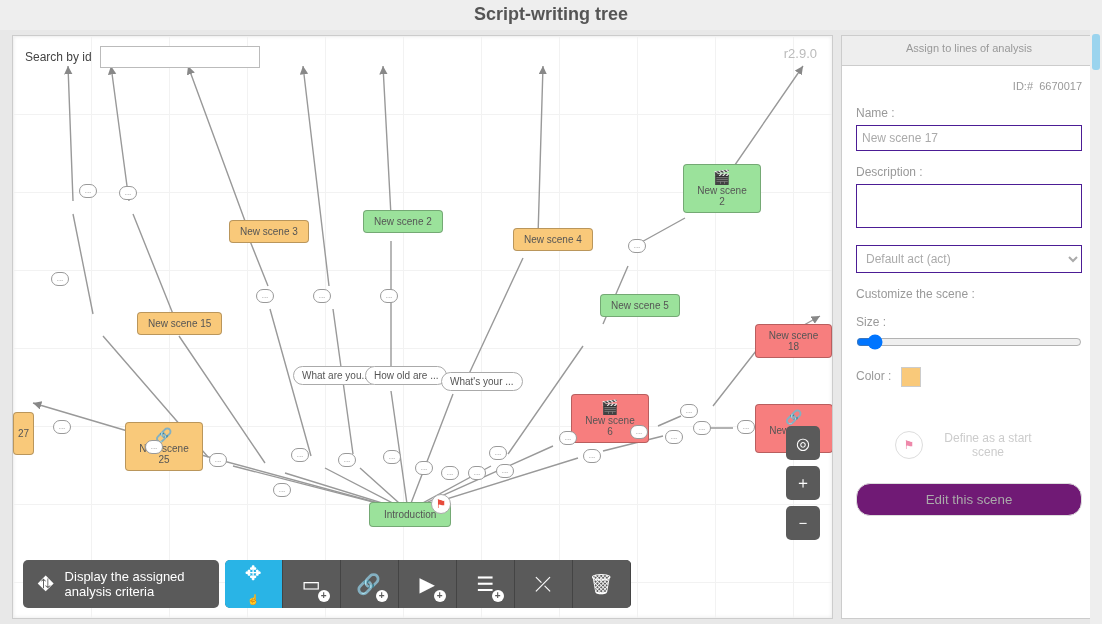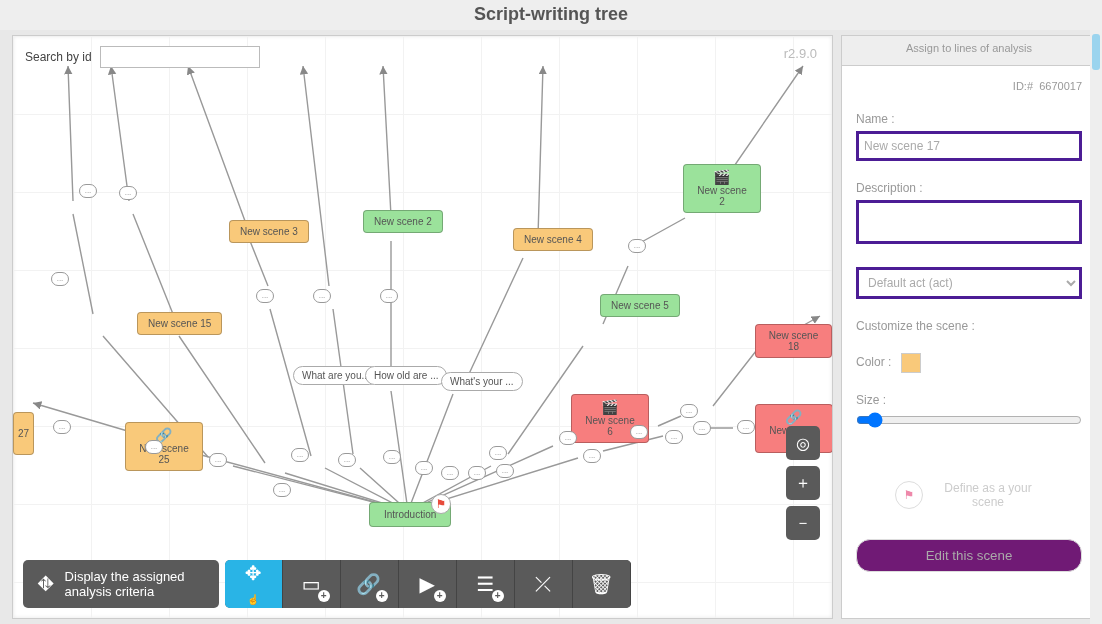--- a/index.html
+++ b/index.html
@@ -26,24 +26,24 @@
 .toolbar{position:absolute;left:10px;bottom:10px;display:flex;gap:6px}
 .btn-big{background:#5a5a5a;color:#fff;border:none;border-radius:5px;padding:10px 14px;display:flex;align-items:center;gap:10px;font-size:13px;cursor:pointer;height:48px}
 .tool-group{display:flex;background:#5a5a5a;border-radius:5px;overflow:hidden;height:48px}
 .tool-group button{width:58px;height:48px;background:#5a5a5a;border:none;border-right:1px solid #444;color:#fff;font-size:20px;cursor:pointer;position:relative}
 .tool-group button.active{background:#29b4e6}
 .mini-plus{position:absolute;bottom:6px;right:10px;width:12px;height:12px;border-radius:50%;background:#fff;color:#5a5a5a;font-size:10px;line-height:12px;font-weight:bold}
 .sidebar{width:256px;background:#f4f4f4;border:1px solid #ccc;display:flex;flex-direction:column}
 .tabs{display:flex;height:30px}
 .tab{flex:1;padding:6px 8px;font-size:11px;color:#999;border-bottom:1px solid #ccc;cursor:pointer;text-align:center;background:#eee}
 .tab.active{background:#fff;border:1px solid #ccc;border-bottom:none;color:#888;font-weight:bold;border-radius:3px 3px 0 0}
-.panel{padding:14px;flex:1;font-size:12px;color:#999;display:flex;flex-direction:column;gap:20px;background:#fff}
+.panel{padding:14px;flex:1;font-size:12px;color:#999;display:flex;flex-direction:column;gap:14px;background:#fff}
 .panel .id{text-align:right;font-size:11px}
 .panel label{display:block;margin-bottom:5px;color:#999}
-.panel input[type=text],.panel textarea,.panel select{width:100%;border:3px solid #4c1d95;padding:5px;font-size:12px;color:#aaa;background:#fff}
+.panel input[type=text],.panel textarea,.panel select{width:100%;border:1px solid #4c1d95;padding:5px;font-size:12px;color:#aaa;background:#fff}
 .panel textarea{height:44px;resize:none}
 .color-sw{display:inline-block;width:20px;height:20px;background:#f9c97a;border:1px solid #ccc;vertical-align:middle;margin-left:6px}
 .slider{width:100%}
 .define{display:flex;align-items:center;gap:10px;color:#ccc;margin-top:30px;justify-content:center}
 .define .flg{width:28px;height:28px;border-radius:50%;border:1px solid #ddd;display:flex;align-items:center;justify-content:center;color:#e8a}
 .edit-btn{border:1px solid #ddd;background:#701a75;border-radius:14px;padding:8px;color:#aaa;cursor:pointer;margin-top:10px}
 .scroll{position:absolute;right:0;top:30px;bottom:0;width:12px;background:#eee}
 .scroll .thumb{position:absolute;top:4px;left:2px;width:8px;height:36px;background:#9bd4ee;border-radius:3px}
 </style>
 </head>
@@ -164,30 +164,30 @@
       </div>
       <div>
         <label>Description :</label>
         <textarea style=""></textarea>
       </div>
       <div>
         <select><option>Default act (act)</option></select>
       </div>
       <div>Customize the scene :</div>
       <div>
+        <label>Size :</label>
+        <input type="range" class="slider" min="0" max="100" value="5" style="">
+      </div>
+      <div>
         <span>Color :</span>
         <span class="color-sw"></span>
       </div>
-      <div>
-        <label>Size :</label>
-        <input type="range" class="slider" min="0" max="100" value="5" style="">
-      </div>
       <div class="define">
         <span class="flg">⚑</span>
-        <span style="max-width:110px;text-align:center">Define as a your scene</span>
+        <span style="max-width:110px;text-align:center">Define as a start scene</span>
       </div>
       <button class="edit-btn">Edit this scene</button>
     </div>
   </div>
 </div>
 
 <div class="scroll">
     <div class="thumb"></div>
   </div>
 

